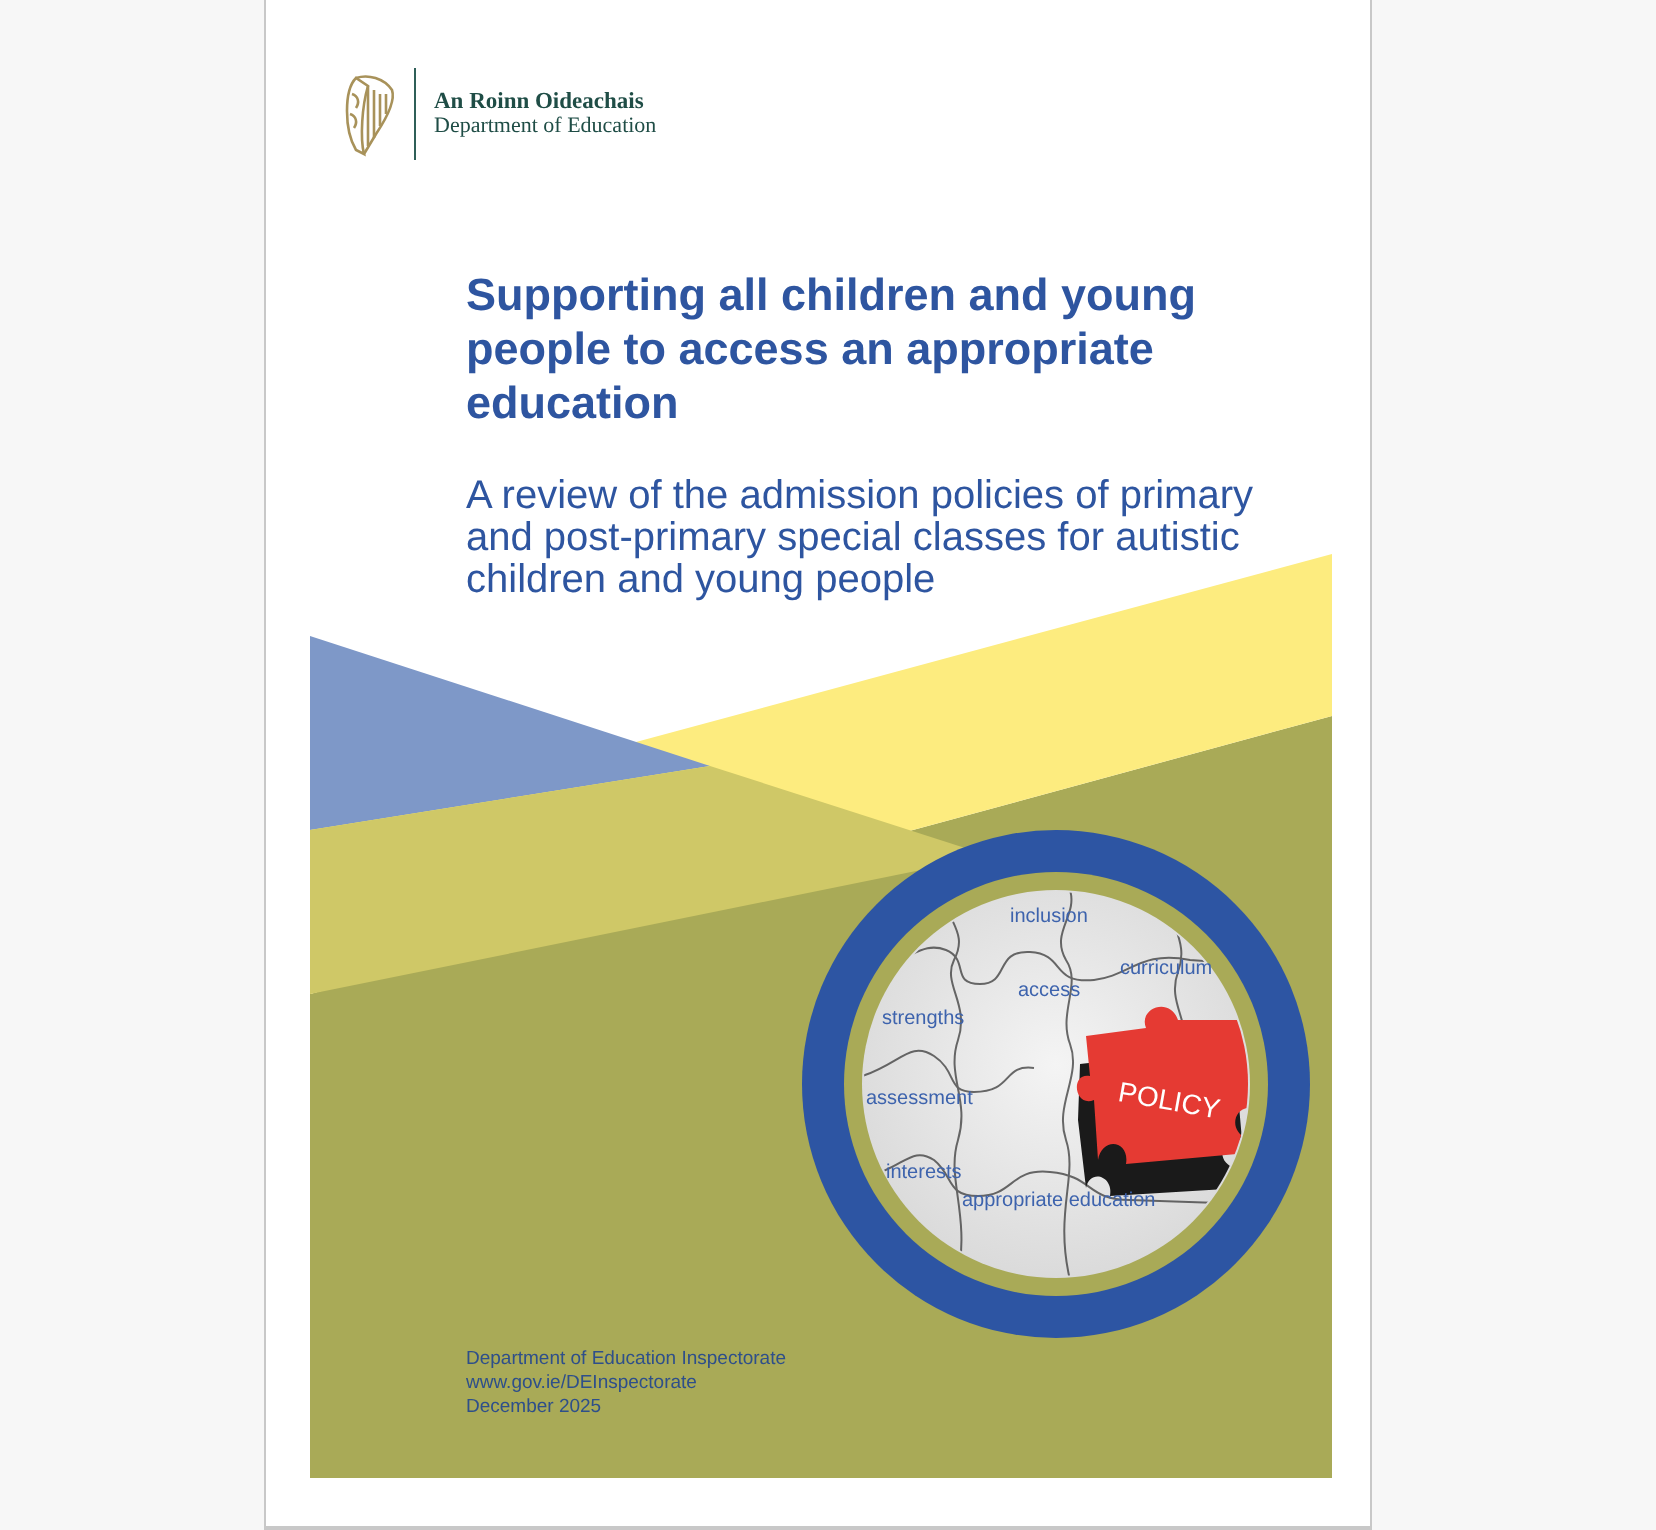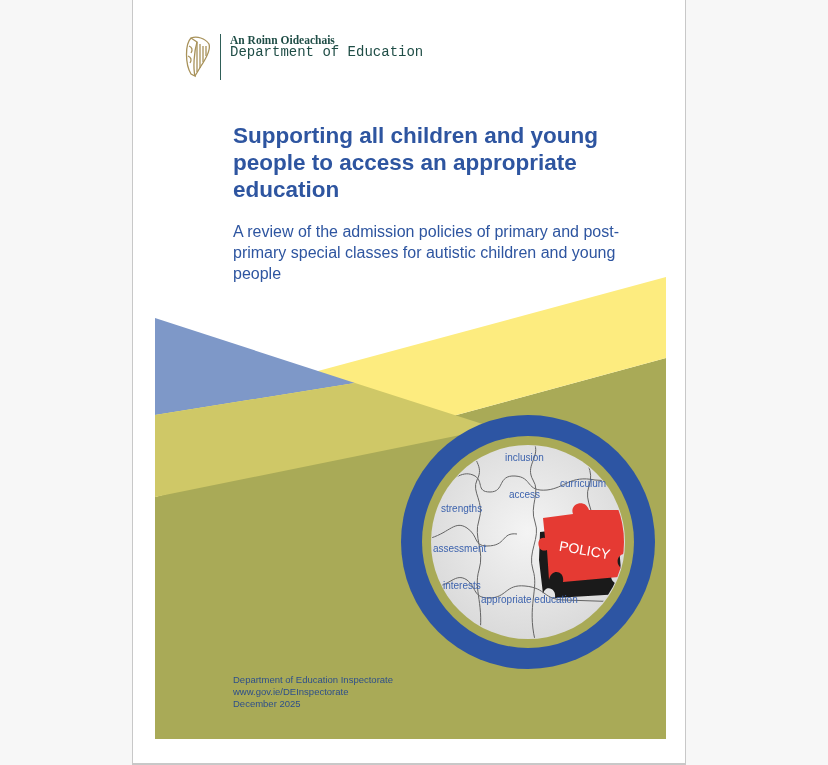--- a/index.html
+++ b/index.html
@@ -11,36 +11,36 @@
   }
   .page {
     position: absolute; left: 132px; top: 0; width: 554px; height: 765px;
     background: #ffffff;
     border-left: 1px solid #c8c8c8;
     border-right: 1px solid #c8c8c8;
     border-bottom: 2px solid #c8c8c8;
     box-sizing: border-box;
   }
   .logo {
-    position: absolute; left: 183px; top: 34px; height: 46px;
-    display: flex; align-items: flex-start;
+    position: absolute; left: 170px; top: 34px; height: 46px;
+    display: flex; align-items: center;
   }
   .harp { width: 30px; height: 44px; }
   .logo-divider { width: 1px; height: 46px; background: #2f5f58; margin: 0 9px 0 7px; }
   .logo-text { line-height: 12px; font-family: "Liberation Serif", serif; color: #1f4d46; }
   .logo-text .l1 { font-size: 11.5px; font-weight: bold; }
-  .logo-text .l2 { font-size: 14px; font-family: Liberation Mono, monospace; }
+  .logo-text .l2 { font-size: 11px; }
   .title {
-    position: absolute; left: 233px; top: 122px; width: 420px;
+    position: absolute; left: 233px; top: 134px; width: 420px;
     font-size: 22.5px; font-weight: bold; color: #2e55a0; line-height: 27px;
     margin: 0;
   }
   .subtitle {
-    position: absolute; left: 233px; top: 221px; width: 430px;
-    font-size: 16px; color: #2e55a0; line-height: 21px; margin: 0;
+    position: absolute; left: 233px; top: 238px; width: 430px;
+    font-size: 20px; color: #2e55a0; line-height: 21px; margin: 0;
   }
   .art { position: absolute; left: 155px; top: 270px; width: 511px; height: 469px; }
   .footer {
     position: absolute; left: 233px; top: 674px; font-size: 9.5px; line-height: 12px; color: #2e4f8a;
   }
   .footer a { color: #2e4f8a; display: block; }
   .footer div { display: block; }
   .puzzle-label { font-family: "Liberation Sans", sans-serif; font-size: 10px; fill: #3d63ad; }
 </style>
 </head>

